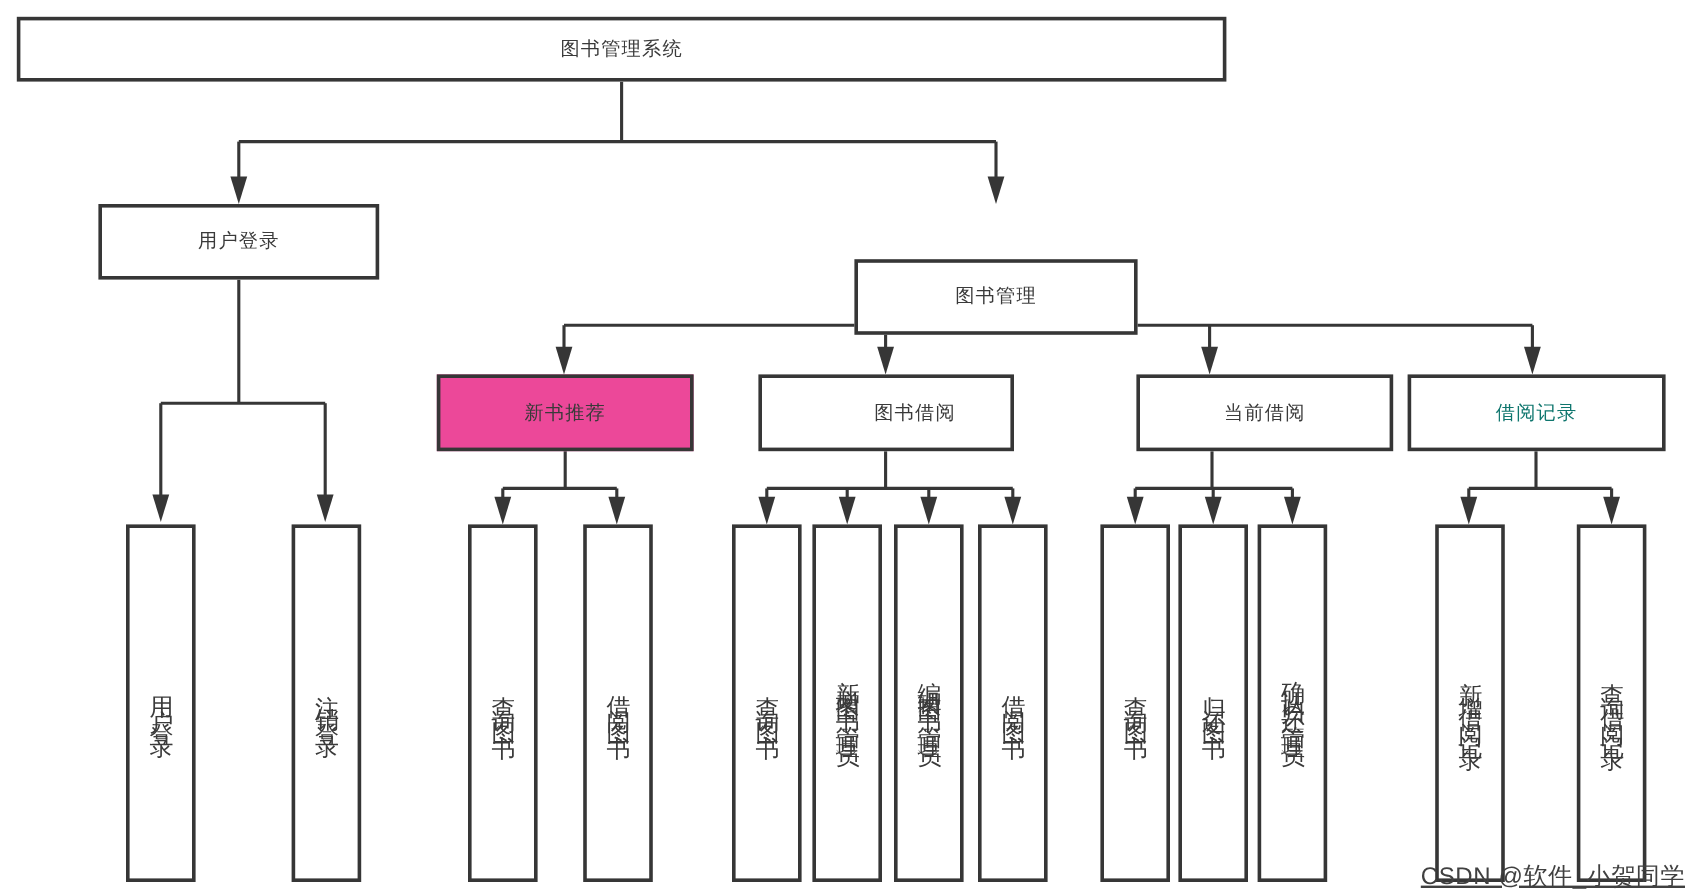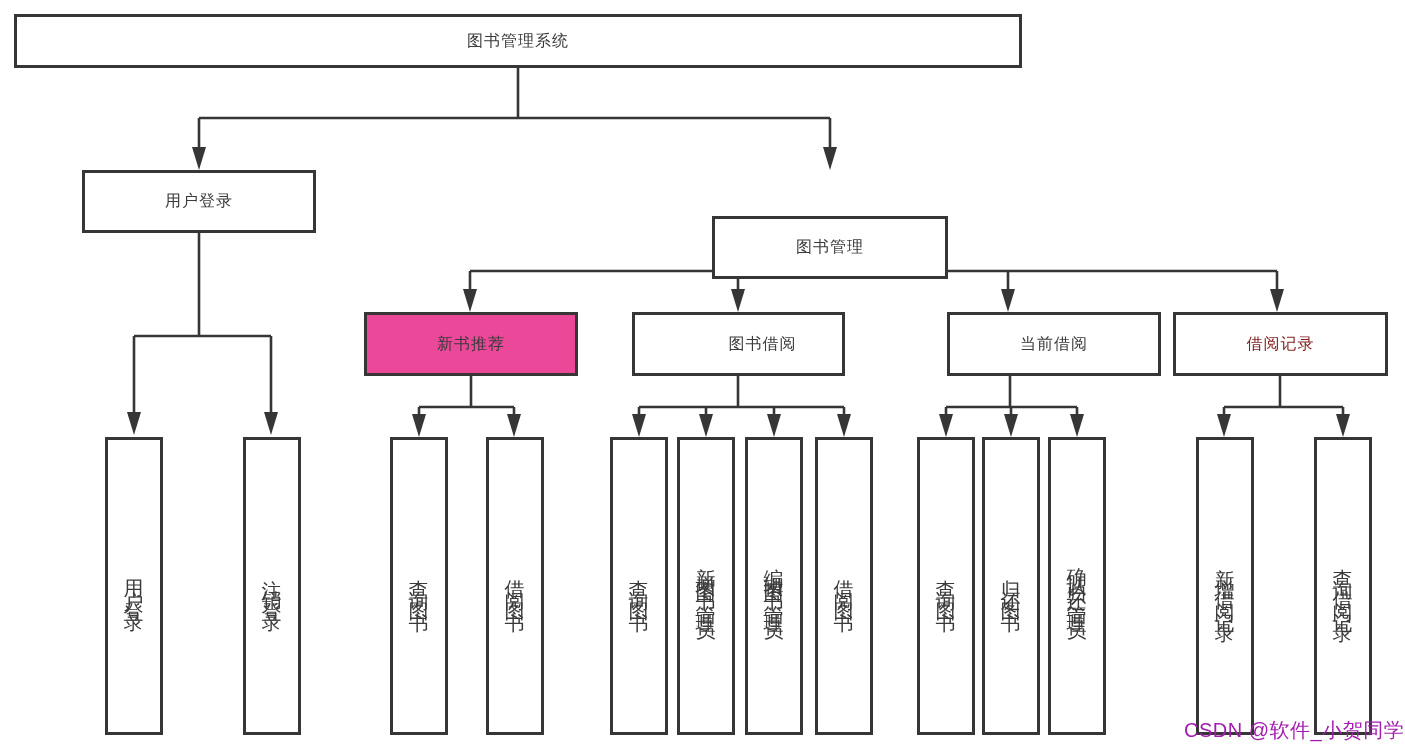--- a/index.html
+++ b/index.html
@@ -128,21 +128,21 @@
 
   <div class="node hbox" style="left: 364px; top: 312px; width: 214px; height: 64px; border-color: rgb(54, 54, 54); color: rgb(58, 58, 58); background: #ec4899;">
     <span>新书推荐</span>
   </div>
   <div class="node hbox" style="left: 632px; top: 312px; width: 213px; height: 64px; border-color: rgb(54, 54, 54); color: rgb(58, 58, 58); background: rgb(255, 255, 255); padding-left: 48px;">
     <span>图书借阅</span>
   </div>
   <div class="node hbox" style="left: 903px; top: 312px; width: 214px; height: 64px; border-color: rgb(54, 54, 54); color: rgb(58, 58, 58); background: rgb(255, 255, 255); margin-left: 44px;">
     <span>当前借阅</span>
   </div>
-  <div class="node hbox" style="left: 1173px; top: 312px; width: 215px; height: 64px; border-color: rgb(54, 54, 54); color: #7f1d1d; background: rgb(255, 255, 255);">
+  <div class="node hbox" style="left: 1173px; top: 312px; width: 215px; height: 64px; border-color: rgb(54, 54, 54); color: #0f766e; background: rgb(255, 255, 255);">
     <span>借阅记录</span>
   </div>
 
   <div class="node vbox" style="left: 105px; top: 437px; width: 58px; height: 298px; border-color: rgb(54, 54, 54); color: rgb(58, 58, 58); background: rgb(255, 255, 255);">
     <span>用户登录</span>
   </div>
   <div class="node vbox" style="left: 243px; top: 437px; width: 58px; height: 298px; border-color: rgb(54, 54, 54); color: rgb(58, 58, 58); background: rgb(255, 255, 255);">
     <span>注销登录</span>
   </div>
 
@@ -176,15 +176,15 @@
     <span>确认归还（管理员）</span>
   </div>
 
   <div class="node vbox med" style="left: 1196px; top: 437px; width: 58px; height: 298px; border-color: rgb(54, 54, 54); color: rgb(58, 58, 58); background: rgb(255, 255, 255);">
     <span>新增借阅记录</span>
   </div>
   <div class="node vbox med" style="left: 1314px; top: 437px; width: 58px; height: 298px; border-color: rgb(54, 54, 54); color: rgb(58, 58, 58); background: rgb(255, 255, 255);">
     <span>查询借阅记录</span>
   </div>
 
-  <div id="watermark" style="color: #a21caf;">CSDN @软件_小贺同学</div>
+  <div id="watermark" style="color: #404040; text-decoration: underline;">CSDN @软件_小贺同学</div>
 
 </div>
 
 </body></html>

